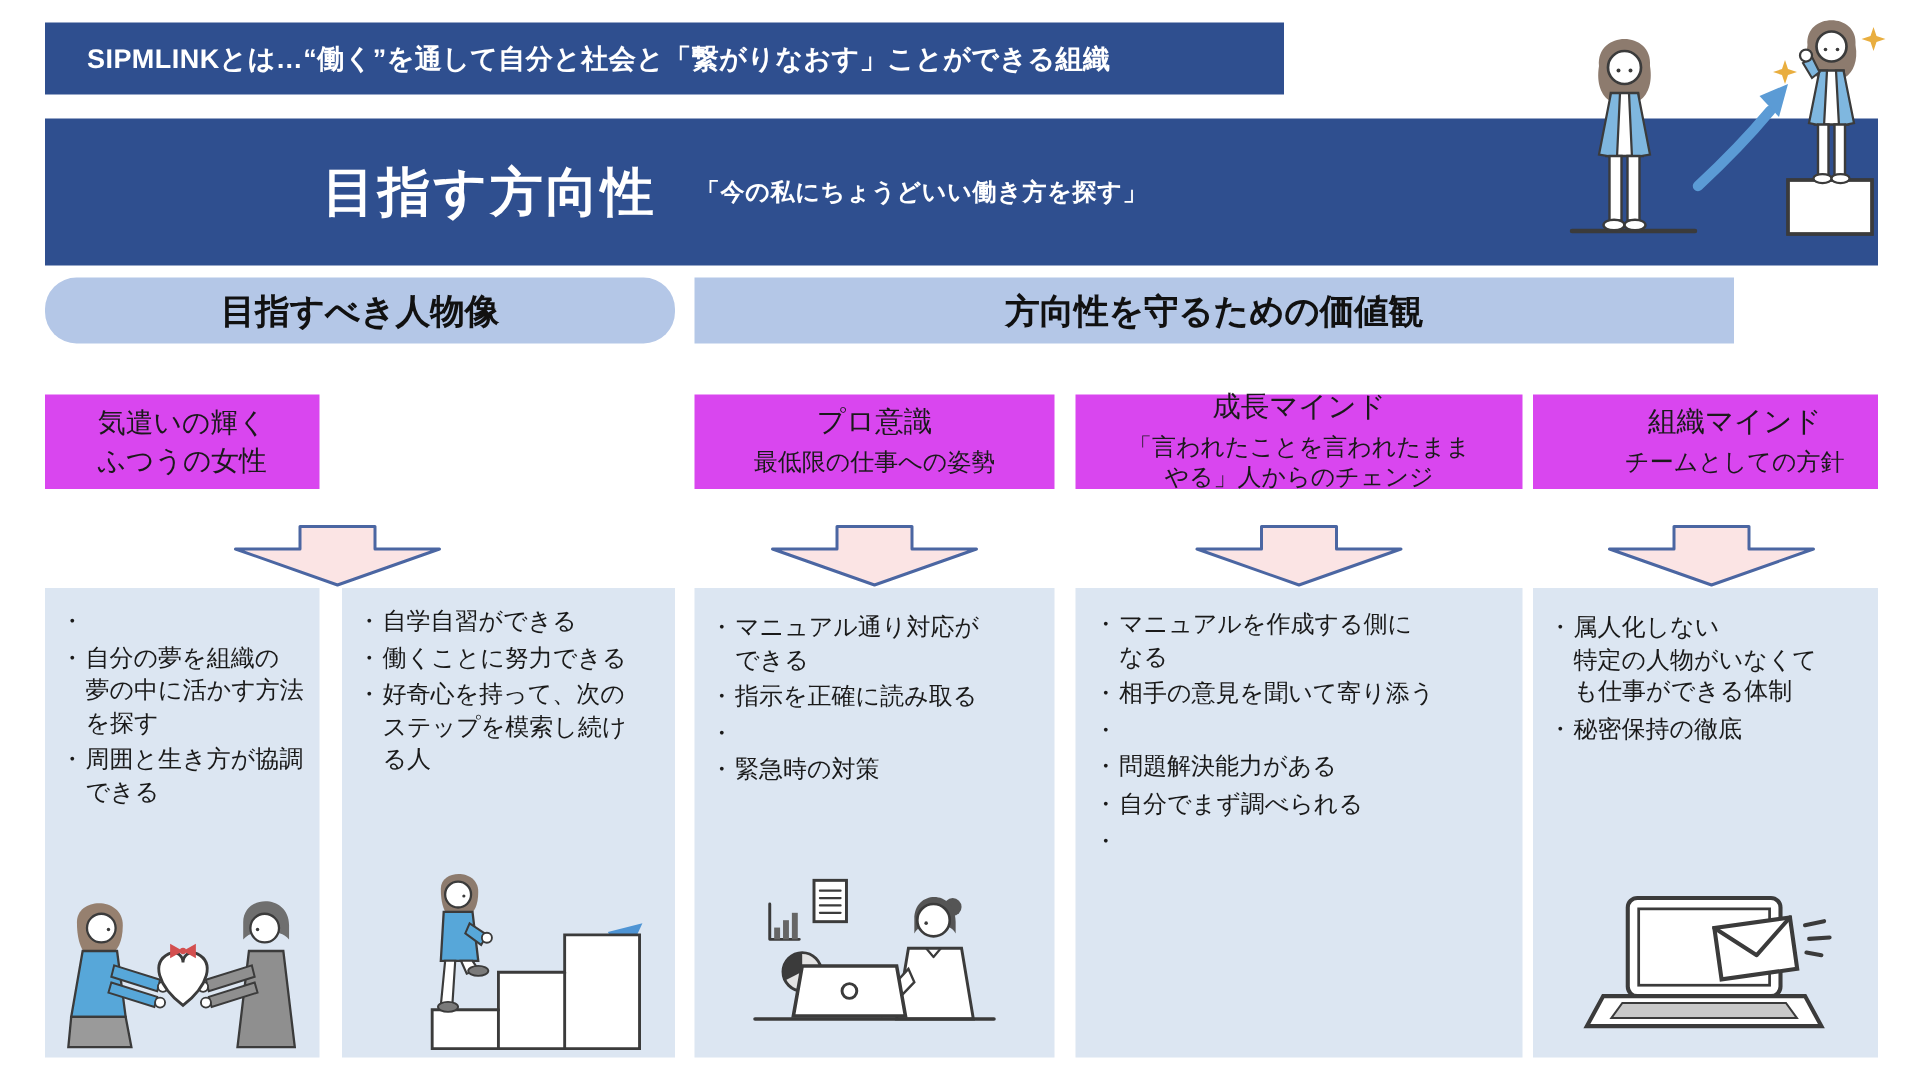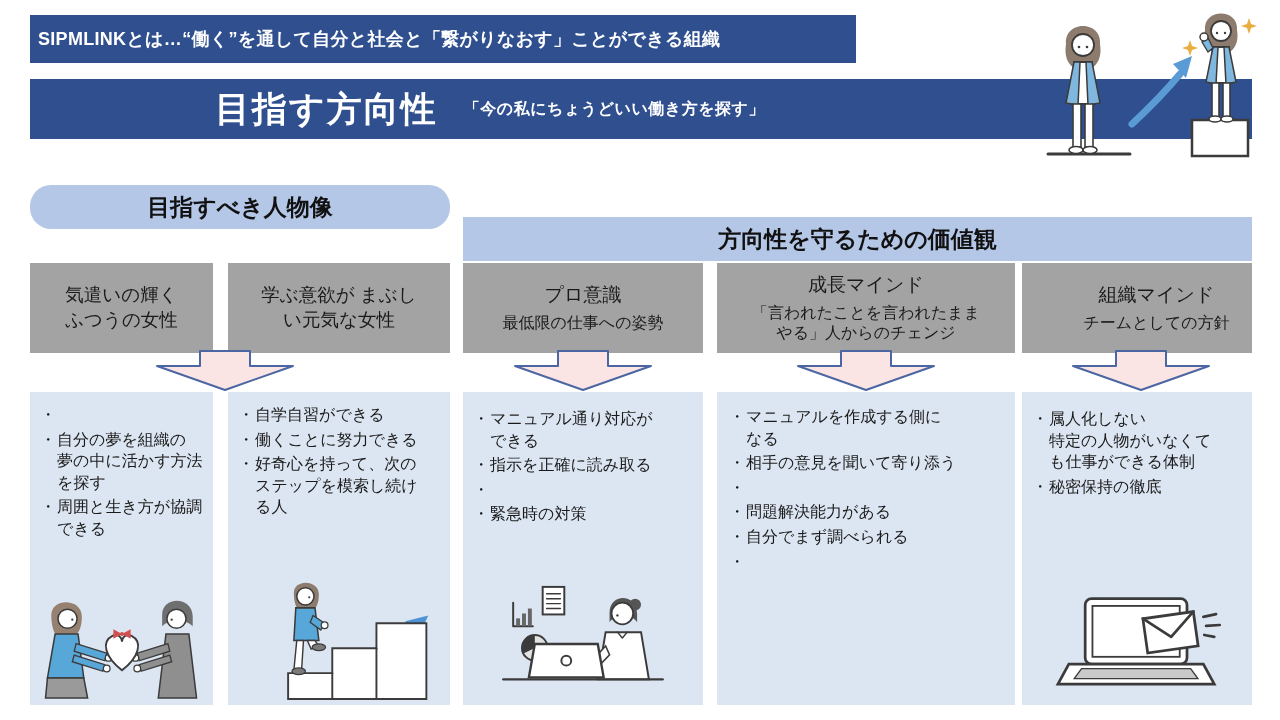--- a/index.html
+++ b/index.html
@@ -6,41 +6,41 @@
   html,body { background:#fff; }
   #stage {
     position:relative; width:1280px; height:720px; overflow:hidden;
     background:#ffffff; color:#1a1a1a;
     font-family:"Liberation Sans","DejaVu Sans",sans-serif;
   }
   
   .definition-banner {
     position:absolute; left:30px; top:15px; width:826px; height:48px;
     background:#2F4F8F; color:#fff; display:flex; align-items:center;
-    padding-left:8px; font-size:18px; font-weight:600; letter-spacing:.3px;
+    padding-left:28px; font-size:18px; font-weight:600; letter-spacing:.3px;
   }
   .main-banner {
-    position:absolute; left:30px; top:79px; width:1222px; height:60px;
+    position:absolute; left:30px; top:79px; width:1222px; height:98px;
     background:#2F4F8F; color:#fff; display:flex; align-items:center;
     padding-left:185px;
   }
   .main-banner .title { font-size:35px; font-weight:700; letter-spacing:2px; }
   .main-banner .quote { font-size:16px; font-weight:700; margin-left:26px; letter-spacing:.5px; }
   .hero-illo { position:absolute; left:1040px; top:4px; width:220px; height:156px; z-index:3; }
   
   .section-header {
     position:absolute; top:185px; height:44px; background:#B4C7E7;
     display:flex; align-items:center; justify-content:center;
     font-size:23px; font-weight:700; color:#111;
   }
   #header-left  { left:30px;  width:420px;border-radius:21px; }
-  #header-right { left:463px; width:789px;margin-top:32px; }
+  #header-right { left:463px; width:693px; }
   
   .pink-box {
-    position:absolute; top:263px; height:90px; background:#a3a3a3;
+    position:absolute; top:263px; height:63px; background:#d946ef;
     display:flex; flex-direction:column; align-items:center; justify-content:center;
     text-align:center; gap:5px; padding:4px;
   }
   .pink-box .title { font-size:19px; white-space:pre-line; line-height:1.3; }
   .pink-box.plain .title { font-size:18.5px; line-height:1.35; }
   .pink-box .sub { font-size:16px; white-space:pre-line; line-height:1.25; }
   #pink1 { left:30px;  width:183px; }
   #pink2 { left:228px; width:222px; }
   #pink3 { left:463px; width:240px; }
   #pink4 { left:717px; width:298px; }
@@ -116,24 +116,20 @@
     <polygon points="150,36 152,42 158,44 152,46 150,52 148,46 142,44 148,42" fill="#E9AE3F"></polygon>
     <polygon points="209,14 211,20 217,22 211,24 209,30 207,24 201,22 207,20" fill="#E9AE3F"></polygon>
   </svg>
 
   <div id="header-left" class="section-header">目指すべき人物像</div>
   <div id="header-right" class="section-header">方向性を守るための価値観</div>
 
   <div id="pink1" class="pink-box plain">
     <div class="title">気遣いの輝く
 ふつうの女性</div>
-  </div>
-  <div id="pink2" class="pink-box plain">
-    <div class="title">学ぶ意欲が まぶし
-い元気な女性</div>
   </div>
   <div id="pink4" class="pink-box">
     <div class="title">成長マインド</div>
     <div class="sub">「言われたことを言われたまま
 やる」人からのチェンジ</div>
   </div>
   <div id="pink3" class="pink-box">
     <div class="title">プロ意識</div>
     <div class="sub">最低限の仕事への姿勢</div>
   </div>

